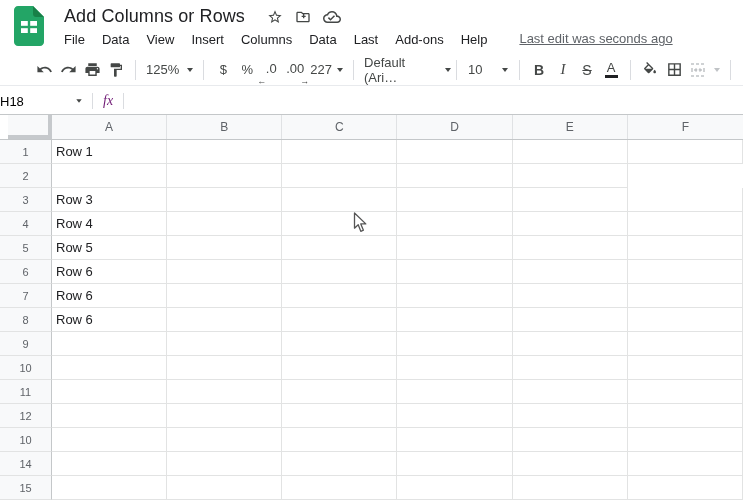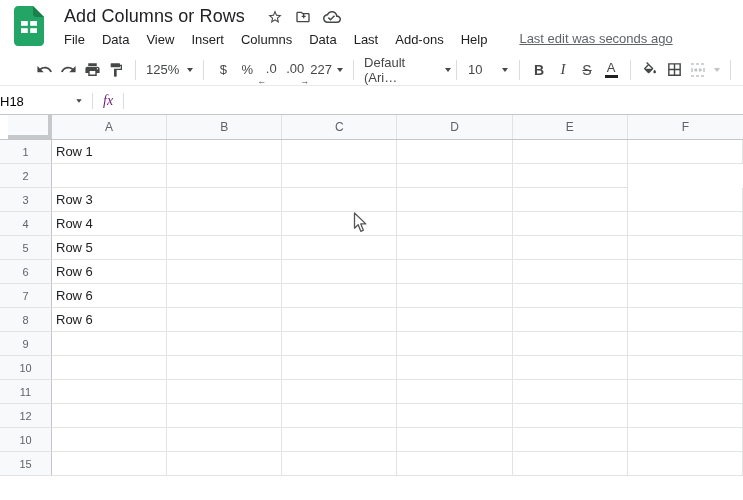--- a/index.html
+++ b/index.html
@@ -329,20 +329,29 @@
         <div class="grid-row">
           <div class="row-num">10</div>
           <div class="cell"></div>
           <div class="cell"></div>
           <div class="cell"></div>
           <div class="cell"></div>
           <div class="cell"></div>
           <div class="cell"></div>
         </div>
         <div class="grid-row">
+          <div class="row-num">14</div>
+          <div class="cell"></div>
+          <div class="cell"></div>
+          <div class="cell"></div>
+          <div class="cell"></div>
+          <div class="cell"></div>
+          <div class="cell"></div>
+        </div>
+        <div class="grid-row">
           <div class="row-num">15</div>
           <div class="cell"></div>
           <div class="cell"></div>
           <div class="cell"></div>
           <div class="cell"></div>
           <div class="cell"></div>
           <div class="cell"></div>
         </div>
       </div>
   </div>

